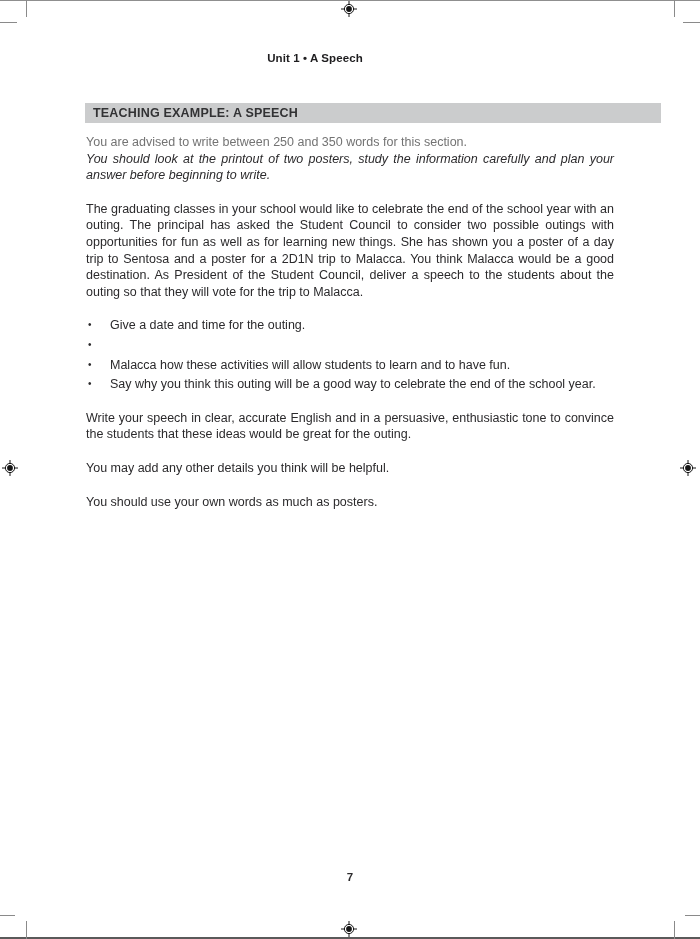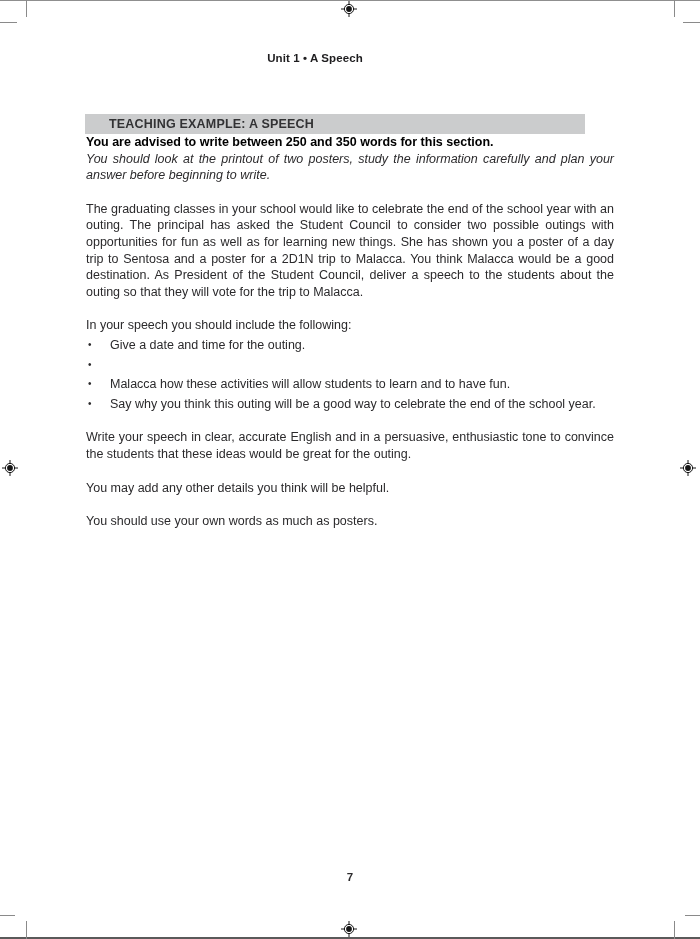--- a/index.html
+++ b/index.html
@@ -43,44 +43,43 @@
     text-align: center;
     font-size: 11.5px;
     font-weight: bold;
     color: #1e1d1f;
     letter-spacing: 0.1px;
   }
 
   .section-bar {
     position: absolute;
     top: 103px; left: 85px;
-    width: 500px; height: 20px;
+    width: 576px; height: 20px;
     background: #cbcccd;
     display: flex;
     align-items: center;
-    padding-left: 24px;
+    padding-left: 8px;
     box-sizing: border-box;
-    margin-top: 11px;
   }
   .section-bar .bar-title {
     font-size: 12.5px;
     font-weight: bold;
     color: #323234;
     letter-spacing: 0.2px;
   }
 
   .content {
     position: absolute;
     top: 134px; left: 86px;
     width: 528px;
     font-size: 12.5px;
     line-height: 16.6px;
   }
   .content p { margin: 0 0 17px 0; }
-  .bold-intro { font-weight: bold; margin-bottom: 0 !important; color: #000000; }
+  .bold-intro { font-weight: normal; margin-bottom: 0 !important; color: #737373; }
   .italic-intro { font-style: italic; text-align: justify; }
   .justified { text-align: justify; }
   .include-intro { margin-bottom: 2px !important; }
 
   ul.speech-points {
     list-style: none;
     margin: 0 0 17px 0;
     padding: 0;
   }
   ul.speech-points li {
@@ -176,21 +175,20 @@
   <div class="unit-header">Unit 1 • A Speech</div>
 
   <div class="section-bar">
     <span class="bar-title">TEACHING EXAMPLE: A SPEECH</span>
   </div>
 
   <div class="content">
     <p class="bold-intro">You are advised to write between 250 and 350 words for this section.</p>
     <p class="italic-intro">You should look at the printout of two posters, study the information carefully and plan your answer before beginning to write.</p>
     <p class="justified">The graduating classes in your school would like to celebrate the end of the school year with an outing. The principal has asked the Student Council to consider two possible outings with opportunities for fun as well as for learning new things. She has shown you a poster of a day trip to Sentosa and a poster for a 2D1N trip to Malacca. You think Malacca would be a good destination. As President of the Student Council, deliver a speech to the students about the outing so that they will vote for the trip to Malacca.</p>
-    <p class="include-intro">In your speech you should include the following:</p>
     <ul class="speech-points">
       <li>
         <span class="bullet-dot">•</span>
         <span>Give a date and time for the outing.</span>
       </li>
       <li>
         <span class="bullet-dot">•</span>
       </li>
       <li>
         <span class="bullet-dot">•</span>

